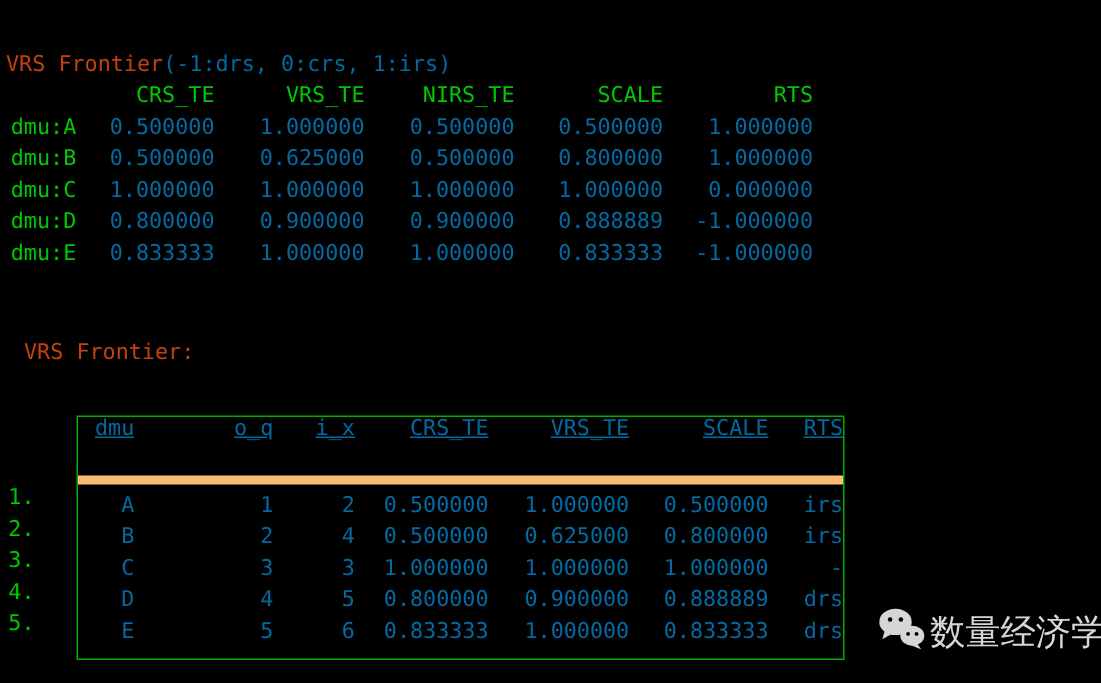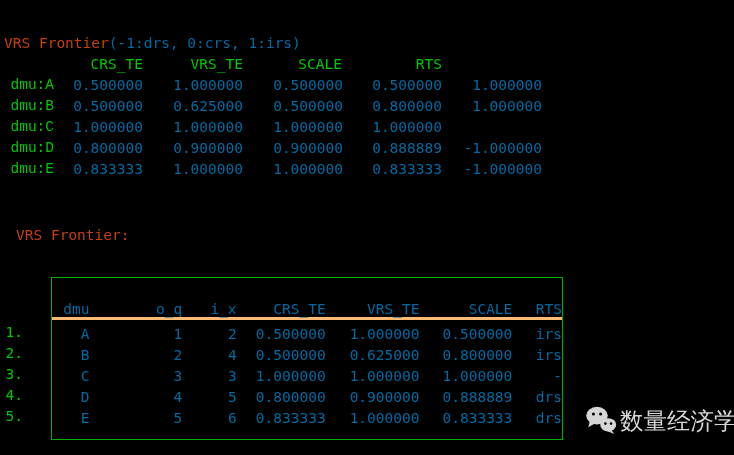--- a/index.html
+++ b/index.html
@@ -11,33 +11,33 @@
   .green  { color:#00c800; }
   .yellow { color:#0369a1; }
   .white  { color:#c2410c; }
 
   .title1 { position:absolute; left:4px; top:33px; line-height:21px; white-space:pre; }
   .title2 { position:absolute; left:16px; top:225px; line-height:21px; }
 
   
   .t1 { position:absolute; left:4px; top:54px; }
   .t1row { display:flex; height:21px; line-height:21px; }
-  .t1 .lbl { width:50px; text-align:right;font-family:Liberation Mono, monospace; }
+  .t1 .lbl { width:50px; text-align:center; }
   .cell { text-align:right; white-space:pre; }
   .c1 { width:89px; } .c2 { width:100px; } .c3 { width:100px; }
   .c4 { width:99px; } .c5 { width:100px; }
 
   
   .box {
     position:absolute; left:51px; top:277px; width:510px; height:161px;
     border:1px solid #00b000;
   }
   .boxhead {
-    height:39px; border-bottom:3px solid #fdba74;
-    display:flex; align-items:flex-end;
+    height:39px; border-bottom:6px solid #fdba74;
+    display:flex; align-items:flex-start;text-decoration:underline;
   }
   .boxbody { padding-top:4px; }
   .brow { display:flex; height:21px; line-height:21px; }
   .b1 { width:40px; } .b2 { width:53px;padding-left:43px; } .b3 { width:58px; }
   .b4 { width:95px; } .b5 { width:100px; } .b6 { width:99px; }
   .b7 { width:53px; }
 
   .rownums { position:absolute; left:4px; top:322px; width:19px; text-align:right; }
   .rownums div { height:21px; line-height:21px; }
 
@@ -56,20 +56,21 @@
 
 <div class="screen">
 
   <div class="title1"><span class="white">VRS Frontier</span><span class="yellow">(-1:drs, 0:crs, 1:irs)</span></div>
 
   <div class="t1">
     <div class="t1row green">
       <span class="lbl"></span>
       <span class="cell c1">CRS_TE</span>
       <span class="cell c2">VRS_TE</span>
+      <span class="cell c3">NIRS_TE</span>
       <span class="cell c4">SCALE</span>
       <span class="cell c5">RTS</span>
     </div>
     <div class="t1row">
       <span class="lbl green">dmu:A</span>
       <span class="cell c1 yellow">0.500000</span>
       <span class="cell c2 yellow">1.000000</span>
       <span class="cell c3 yellow">0.500000</span>
       <span class="cell c4 yellow">0.500000</span>
       <span class="cell c5 yellow">1.000000</span>
@@ -81,20 +82,21 @@
       <span class="cell c3 yellow">0.500000</span>
       <span class="cell c4 yellow">0.800000</span>
       <span class="cell c5 yellow">1.000000</span>
     </div>
     <div class="t1row">
       <span class="lbl green">dmu:C</span>
       <span class="cell c1 yellow">1.000000</span>
       <span class="cell c2 yellow">1.000000</span>
       <span class="cell c3 yellow">1.000000</span>
       <span class="cell c4 yellow">1.000000</span>
+      <span class="cell c5 yellow">0.000000</span>
     </div>
     <div class="t1row">
       <span class="lbl green">dmu:D</span>
       <span class="cell c1 yellow">0.800000</span>
       <span class="cell c2 yellow">0.900000</span>
       <span class="cell c3 yellow">0.900000</span>
       <span class="cell c4 yellow">0.888889</span>
       <span class="cell c5 yellow">-1.000000</span>
     </div>
     <div class="t1row">

